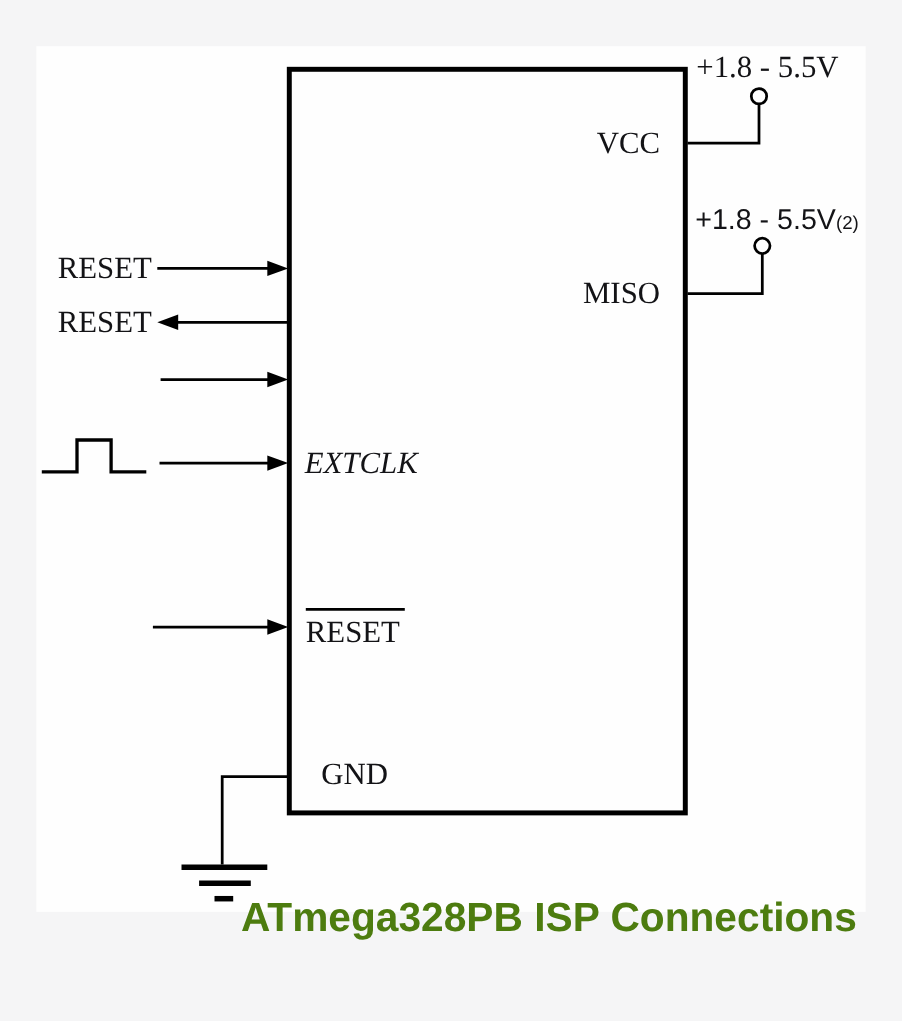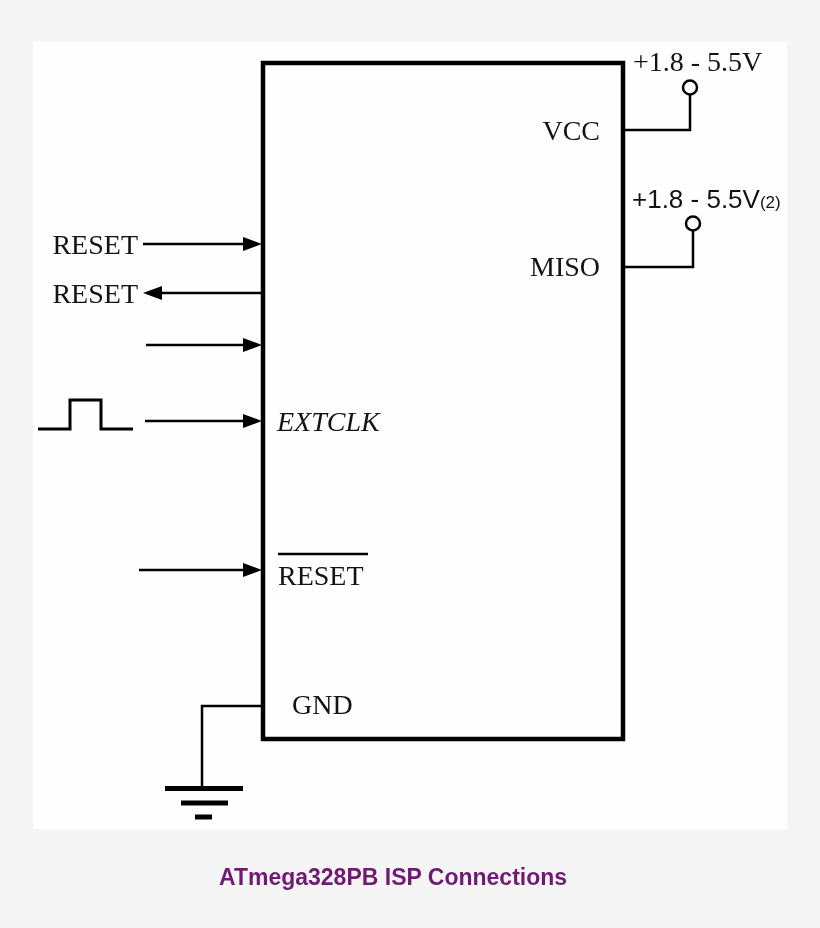--- a/index.html
+++ b/index.html
@@ -33,25 +33,25 @@
   .lbl {
     position: absolute;
     font-size: 28px; line-height: 28px;
     white-space: nowrap;
     color: var(--text);
   }
   .lbl.right { text-align: right; }
   .sans { font-family: "Liberation Sans", "DejaVu Sans", sans-serif; }
   .supply-note { font-size: 17px; }
   .caption {
-    position: absolute; left: 219px; top: 859px;
+    position: absolute; left: 219px; top: 816px;
     font-family: "Liberation Sans", "DejaVu Sans", sans-serif;
-    font-weight: bold; font-size: 23px; line-height: 36px;
+    font-weight: bold; font-size: 37px; line-height: 36px;
     letter-spacing: 0px; white-space: nowrap;
-    color: #701a75;
+    color: #4d7c0f;
   }
 </style>
 </head>
 <body>
 
 <div class="stage">
   <div class="panel"></div>
 
   <svg class="wires" width="820" height="928" viewBox="0 0 820 928">
 

